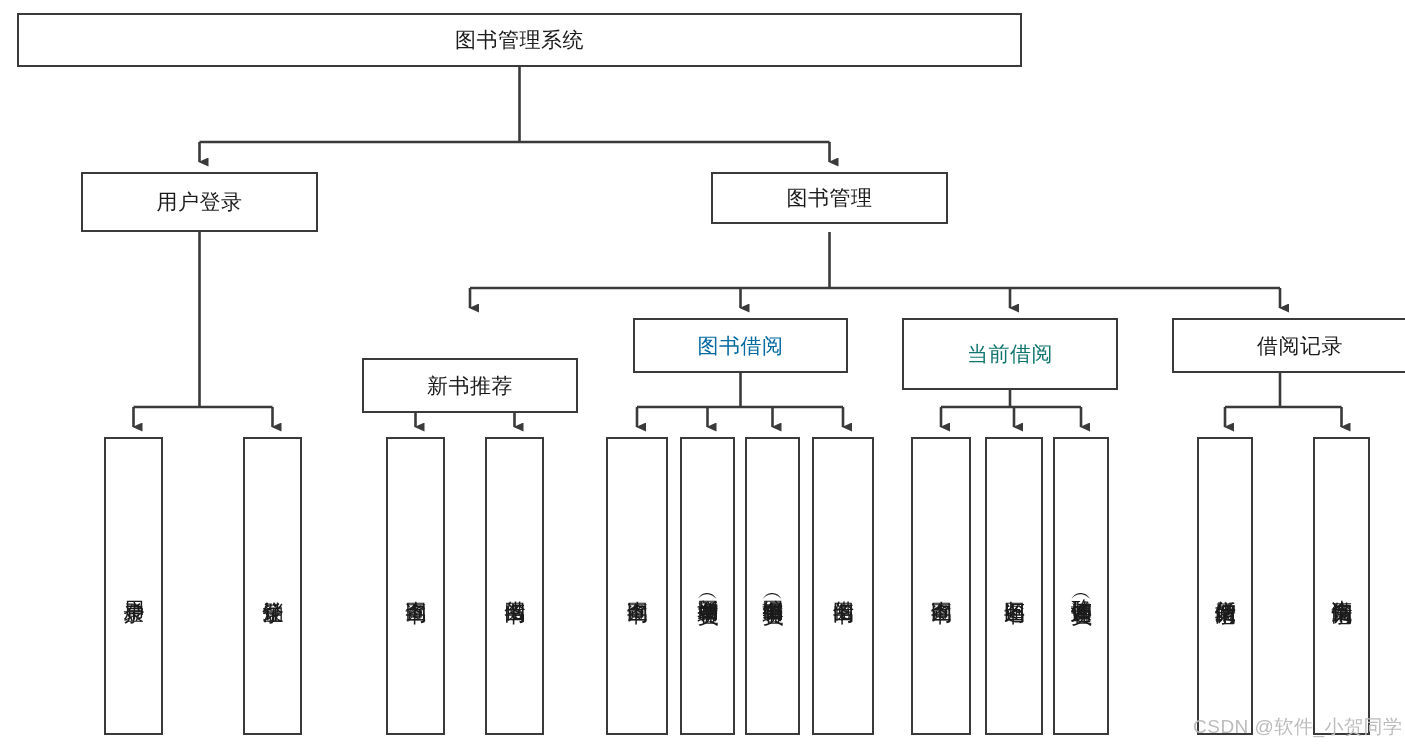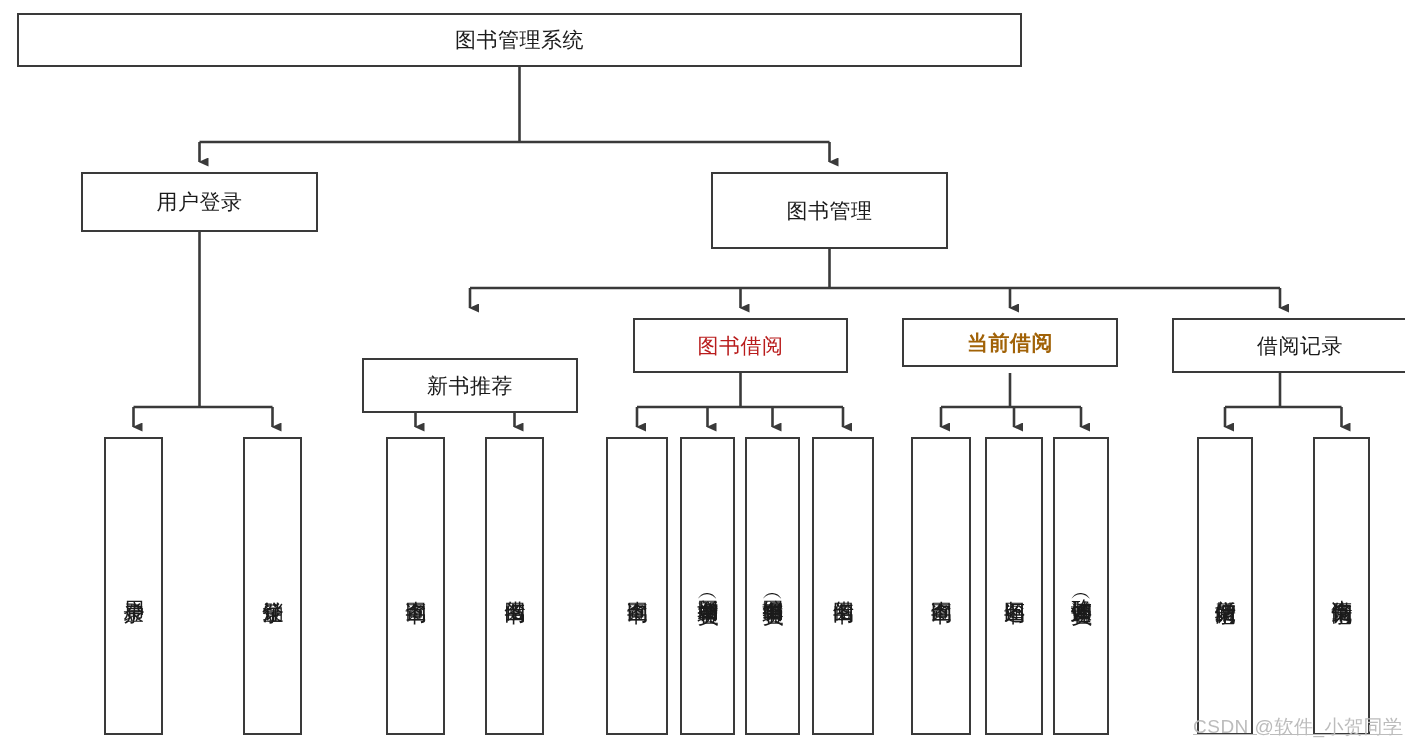--- a/index.html
+++ b/index.html
@@ -55,21 +55,20 @@
     text-align: center;
     display: block;
     max-height: 100%;
   }
   .watermark {
     position: absolute;
     font-size: 19px;
     color: #bcbcbc;
     white-space: nowrap;
     letter-spacing: 0.5px;
-    text-decoration: underline;
   }
 </style>
 </head>
 <body>
 
 <div id="canvas">
   <svg id="edges" viewBox="0 0 1405 747">
     <defs>
       <marker id="arrow" markerWidth="9" markerHeight="10" refX="4.5" refY="9" orient="auto" markerUnits="userSpaceOnUse">
         <path d="M0,0 L9,0 L4.5,10 Z" fill="#3a3a3a"></path>
@@ -111,30 +110,30 @@
         <path d="M1341.5,407 L1341.5,427" marker-end="url(#arrow)"></path>
       </g>
   </svg>
   <div id="nodes-layer">
       <div class="node horiz" style="left: 17px; top: 13px; width: 1005px; height: 54px; border-color: rgb(58, 58, 58); background: rgb(255, 255, 255); color: rgb(27, 27, 27);">
         <span class="htext">图书管理系统</span>
       </div>
       <div class="node horiz" style="left: 81px; top: 172px; width: 237px; height: 60px; border-color: rgb(58, 58, 58); background: rgb(255, 255, 255); color: rgb(27, 27, 27);">
         <span class="htext">用户登录</span>
       </div>
-      <div class="node horiz" style="left: 711px; top: 172px; width: 237px; height: 77px; border-color: rgb(58, 58, 58); background: rgb(255, 255, 255); color: rgb(27, 27, 27);">
+      <div class="node horiz" style="left: 711px; top: 172px; width: 237px; height: 52px; border-color: rgb(58, 58, 58); background: rgb(255, 255, 255); color: rgb(27, 27, 27);">
         <span class="htext">图书管理</span>
       </div>
       <div class="node horiz" style="left: 362px; top: 318px; width: 216px; height: 55px; border-color: rgb(58, 58, 58); background: rgb(255, 255, 255); color: rgb(27, 27, 27); margin-top: 40px;">
         <span class="htext">新书推荐</span>
       </div>
-      <div class="node horiz" style="left: 633px; top: 318px; width: 215px; height: 55px; border-color: rgb(58, 58, 58); background: rgb(255, 255, 255); color: #b91c1c; justify-content: center;">
+      <div class="node horiz" style="left: 633px; top: 318px; width: 215px; height: 55px; border-color: rgb(58, 58, 58); background: rgb(255, 255, 255); color: #0369a1; justify-content: center;">
         <span class="htext">图书借阅</span>
       </div>
-      <div class="node horiz" style="left: 902px; top: 318px; width: 216px; height: 49px; border-color: rgb(58, 58, 58); background: rgb(255, 255, 255); color: #a16207; font-weight: bold;">
+      <div class="node horiz" style="left: 902px; top: 318px; width: 216px; height: 72px; border-color: rgb(58, 58, 58); background: rgb(255, 255, 255); color: #0f766e;">
         <span class="htext">当前借阅</span>
       </div>
       <div class="node horiz" style="left: 1172px; top: 318px; width: 256px; height: 55px; border-color: rgb(58, 58, 58); background: rgb(255, 255, 255); color: rgb(27, 27, 27);">
         <span class="htext">借阅记录</span>
       </div>
       <div class="node vert" style="left: 104px; top: 437px; width: 59px; height: 298px; border-color: rgb(58, 58, 58); background: rgb(255, 255, 255); color: rgb(27, 27, 27);">
         <span class="vtext">用户登录</span>
       </div>
       <div class="node vert" style="left: 243px; top: 437px; width: 59px; height: 298px; border-color: rgb(58, 58, 58); background: rgb(255, 255, 255); color: rgb(27, 27, 27);">
         <span class="vtext">注销登录</span>

